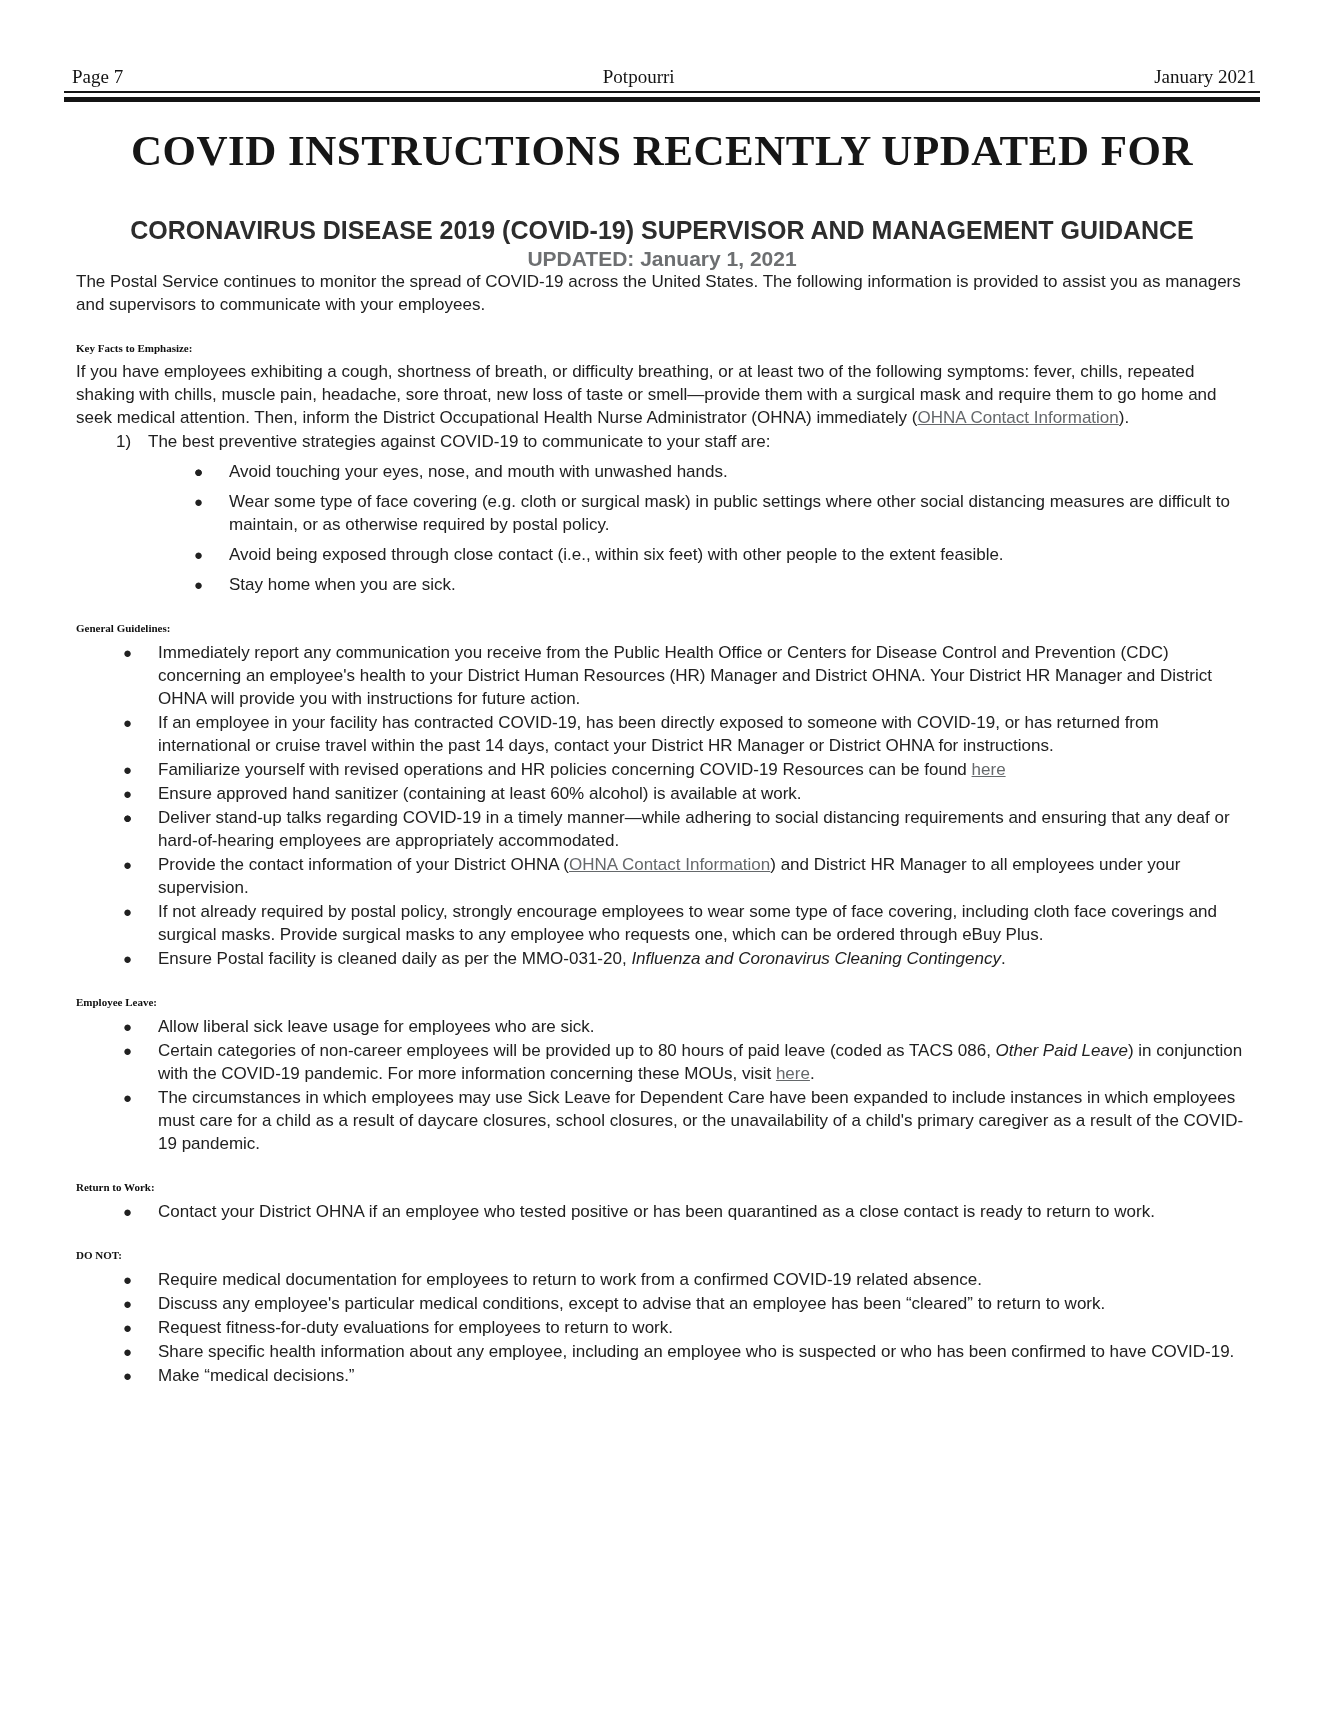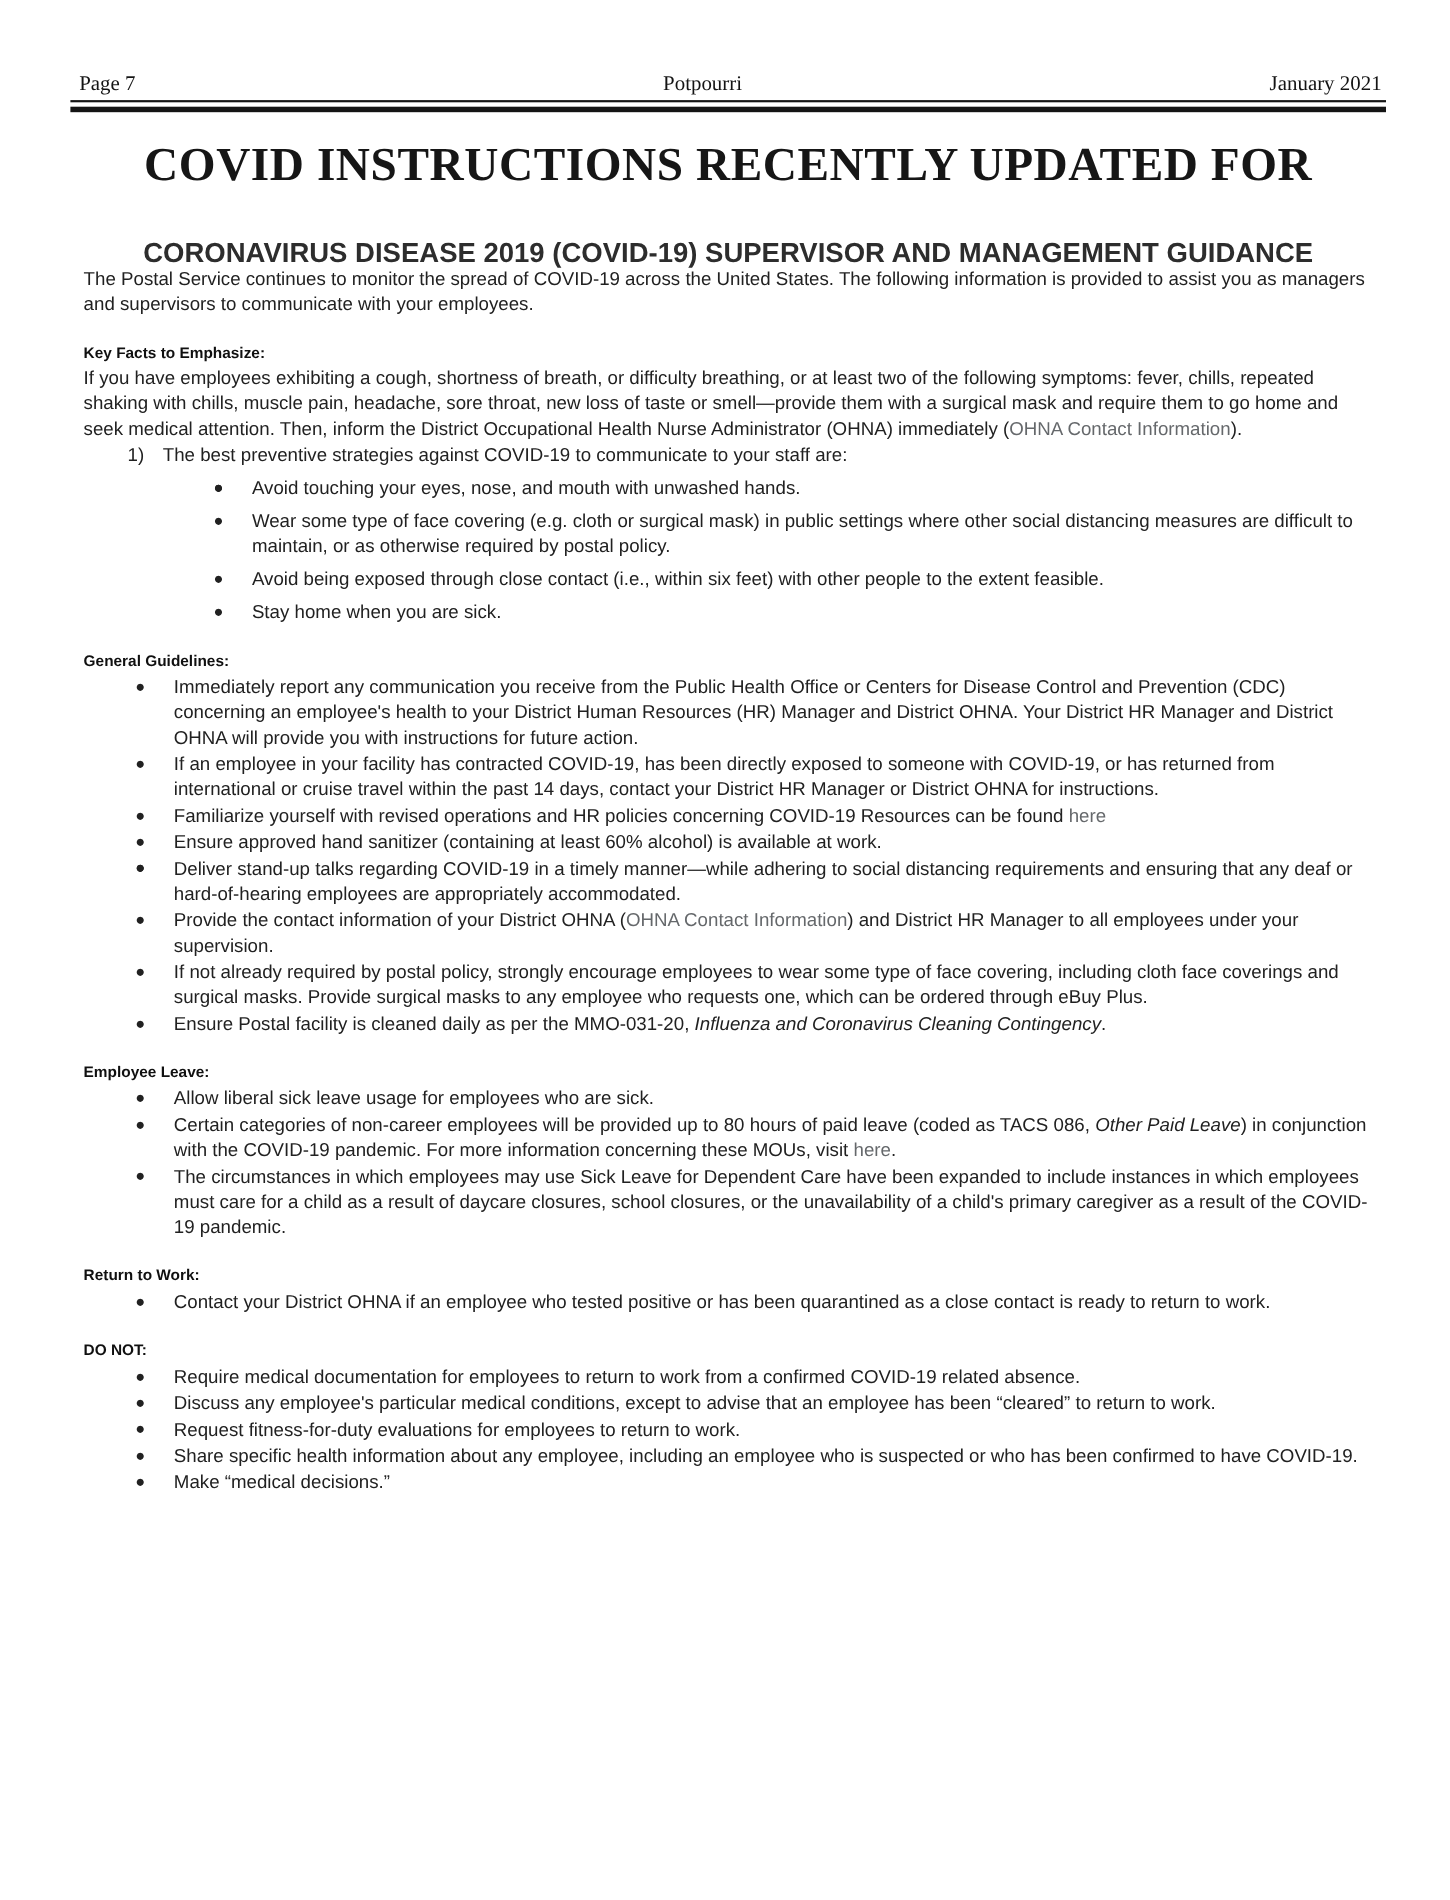--- a/index.html
+++ b/index.html
@@ -22,31 +22,31 @@
     letter-spacing:0.5px;
   }
   .subtitle{
     margin-top:46px;font-size:25px;font-weight:bold;text-align:center;color:#2d2d2d;
   }
   .updated{
     margin-top:5px;font-size:21px;font-weight:bold;text-align:center;color:#6d6f71;
   }
   .body-text{font-size:17px;line-height:23px;}
   .intro{margin:52px 0 0 0;}
-  .sec-heading{font-weight:bold;color:#101010;margin-top:21px;font-size:14px;line-height:23px;}
+  .sec-heading{font-weight:bold;color:#101010;margin-top:21px;font-size:11px;line-height:23px;font-family:Liberation Serif, serif;}
   .para{margin:0;}
   .numbered{position:relative;padding-left:72px;margin-top:1px;}
   .numbered .num{position:absolute;left:40px;}
   .bullet{position:relative;margin-top:1px;}
   .bullet .marker{position:absolute;font-size:15px;}
   .b1{padding-left:82px;}
   .b1 .marker{left:47px;}
   .b2{padding-left:153px;margin-top:7px;margin-bottom:7px;}
   .b2 .marker{left:118px;}
-  .doc-link{color:#65686b;cursor:pointer;}
+  .doc-link{color:#65686b;text-decoration:underline;cursor:pointer;}
   .it{font-style:italic;}
 </style>
 </head>
 <body>
 
 <div class="page">
   <div class="header-wrap">
     <div class="header-row">
       <span>Page 7</span>
       <span>Potpourri</span>
@@ -54,20 +54,21 @@
     </div>
     <div class="thick-rule"></div>
   </div>
 
   <div class="content body-text">
     <h1 class="doc-title">
       <span>COVID INSTRUCTIONS RECENTLY UPDATED FOR</span><br>
     </h1>
 
     <div class="subtitle">CORONAVIRUS DISEASE 2019 (COVID-19) SUPERVISOR AND MANAGEMENT GUIDANCE</div>
+    <div class="updated">UPDATED: January 1, 2021</div>
 
     <p class="intro para">The Postal Service continues to monitor the spread of COVID-19 across the United States. The following information is provided to assist you as managers and supervisors to communicate with your employees.</p>
 
     <div>
       <div class="sec-heading">Key Facts to Emphasize:</div>
       <p class="para" id="kf-para"><span>If you have employees exhibiting a cough, shortness of breath, or difficulty breathing, or at least two of the following symptoms: fever, chills, repeated shaking with chills, muscle pain, headache, sore throat, new loss of taste or smell—provide them with a surgical mask and require them to go home and seek medical attention. Then, inform the District Occupational Health Nurse Administrator (OHNA) immediately (</span><a class="doc-link">OHNA Contact Information</a><span>).</span></p>
       <div class="numbered">
         <span class="num">1)</span>
         <span>The best preventive strategies against COVID-19 to communicate to your staff are:</span>
       </div>

